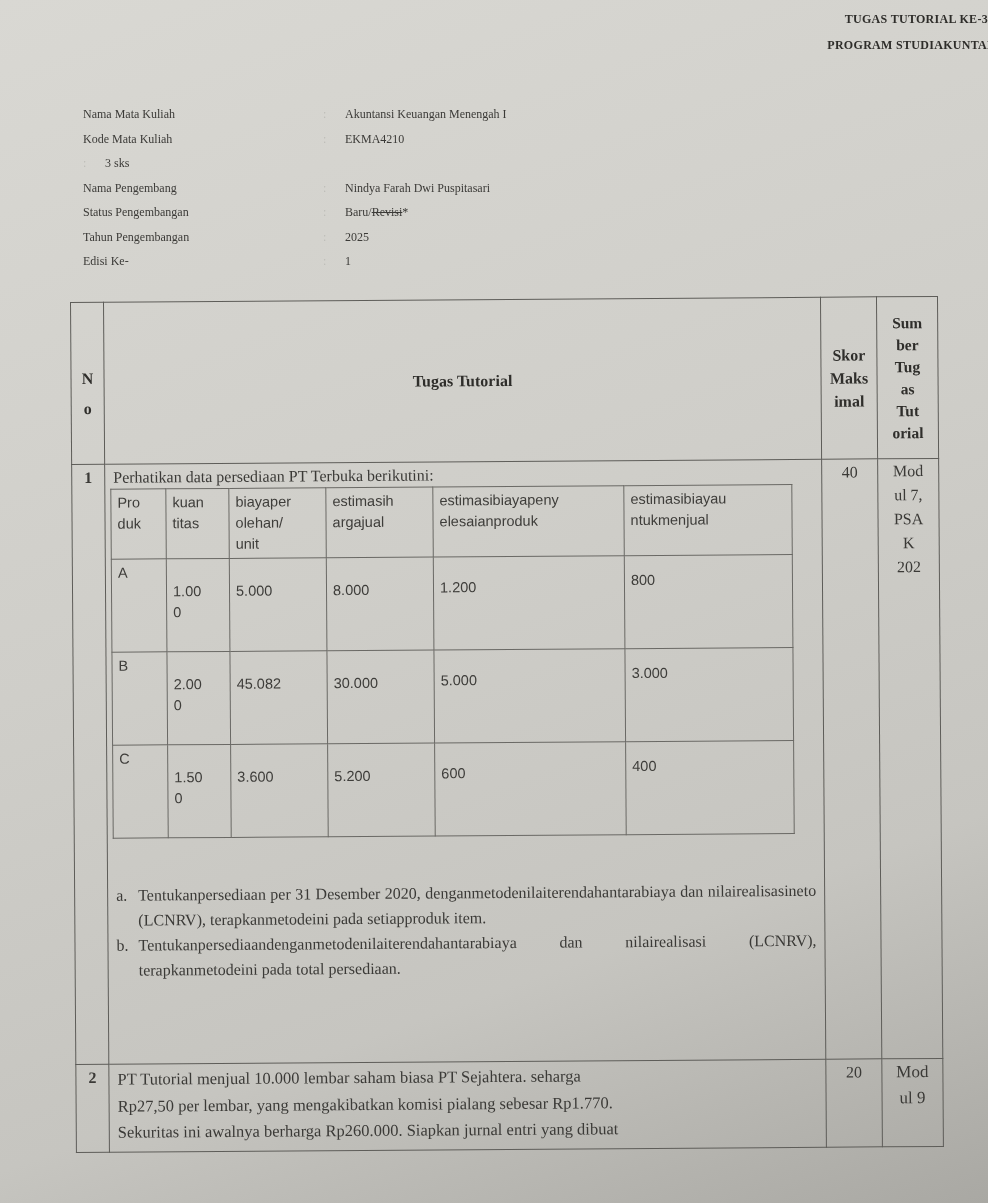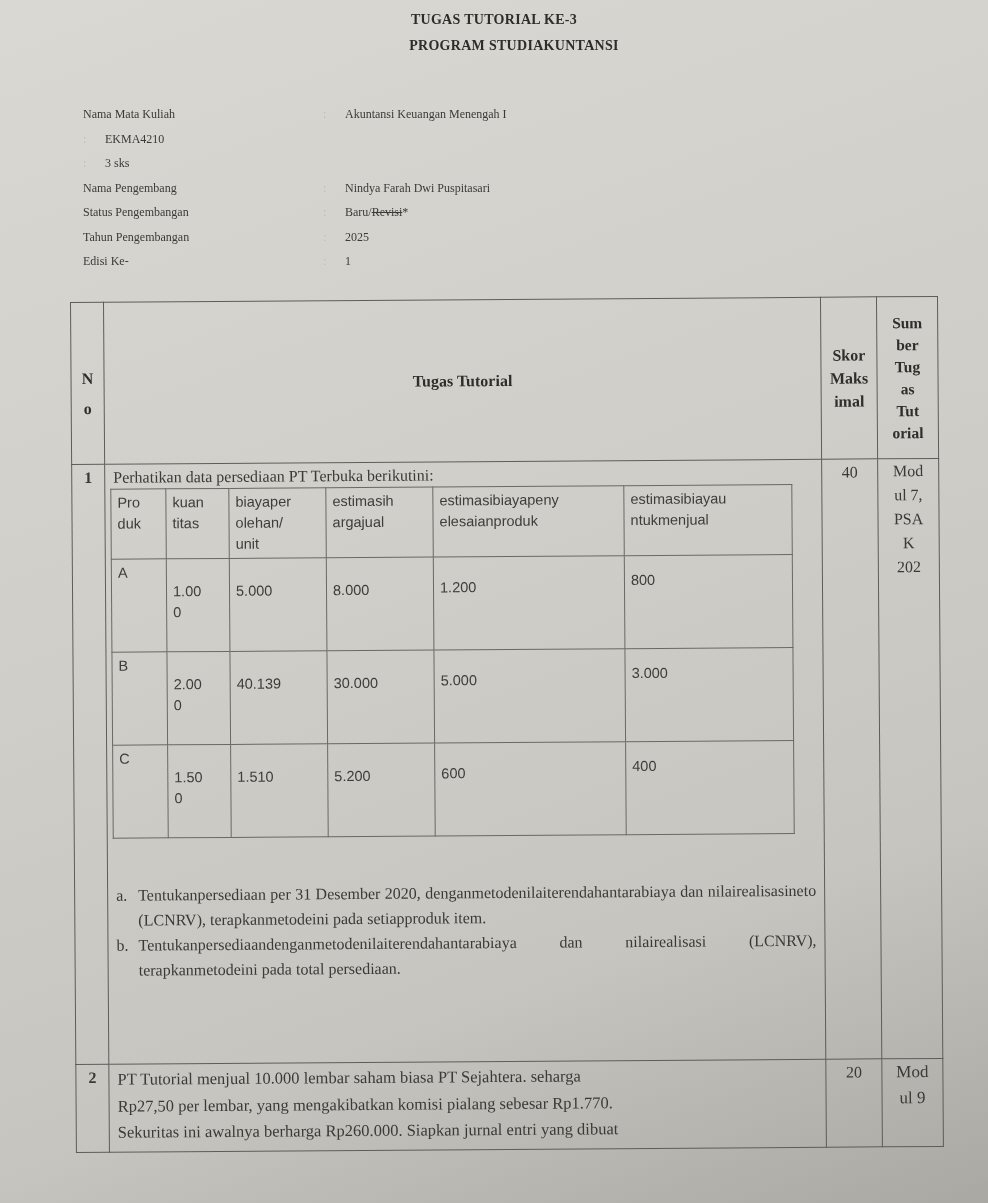--- a/index.html
+++ b/index.html
@@ -4,22 +4,22 @@
 <style>
   html, body { margin:0; padding:0; }
   body {
     width:988px; height:1203px; overflow:hidden;
     background: linear-gradient(160deg, #d9d8d3 0%, #cfcec9 45%, #c6c5c0 75%, #a9a8a3 100%);
     font-family: "Liberation Serif", serif;
     color:#3b3a37;
     position:relative;
   }
   .title {
-    position:absolute; left:0; width:988px; text-align:center;
-    font-weight:bold; font-size:14px; letter-spacing:0.3px; color:#2e2d2a;
+    position:absolute; left:0; width:988px; text-align:right;
+    font-weight:bold; font-size:12px; letter-spacing:0.3px; color:#2e2d2a;
   }
   .t1 { top:12px; }
   .t2 { top:38px;padding-left:20px; }
   .meta { position:absolute; left:83px; top:102px; font-size:12px; line-height:24.5px; }
   .meta-row { display:flex; height:24.5px; }
   .meta-label { width:240px; }
   .meta-sep { width:22px; color:#bdbcb7; }
   .meta-value { }
   .strike { text-decoration:line-through; }
   .main {
@@ -60,20 +60,21 @@
 <div class="title t1">TUGAS TUTORIAL  KE-3</div>
 <div class="title t2">PROGRAM STUDIAKUNTANSI</div>
 
 <div class="meta">
   <div class="meta-row">
     <span class="meta-label">Nama Mata Kuliah</span>
       <span class="meta-sep">:</span>
       <span class="meta-value">Akuntansi Keuangan Menengah I</span>
   </div>
   <div class="meta-row">
+    <span class="meta-label">Kode Mata Kuliah</span>
       <span class="meta-sep">:</span>
       <span class="meta-value">EKMA4210</span>
   </div>
   <div class="meta-row">
       <span class="meta-sep">:</span>
       <span class="meta-value">3 sks</span>
   </div>
   <div class="meta-row">
     <span class="meta-label">Nama Pengembang</span>
       <span class="meta-sep">:</span>
@@ -162,32 +163,32 @@
           <td class="val">8.000</td>
           <td class="last" style="padding-top:20px">1.200</td>
           <td class="last">800</td>
         </tr>
         <tr>
           <td>B</td>
           <td class="val">
                   <div>2.00</div>
                   <div>0</div>
                 </td>
-          <td class="val">40.139</td>
+          <td class="val">45.082</td>
           <td class="val">30.000</td>
           <td class="last" style="padding-top:20px">5.000</td>
           <td class="last">3.000</td>
         </tr>
         <tr>
           <td>C</td>
           <td class="val">
                   <div>1.50</div>
                   <div>0</div>
                 </td>
-          <td class="val">1.510</td>
+          <td class="val">3.600</td>
           <td class="val">5.200</td>
           <td class="last" style="padding-top:20px">600</td>
           <td class="last">400</td>
         </tr>
       </tbody>
           </table>
       <ol class="qlist">
         <li>
           <span class="lbl">a.</span>
           <span class="qtext">Tentukanpersediaan per 31 Desember 2020, denganmetodenilaiterendahantarabiaya dan nilairealisasineto (LCNRV), terapkanmetodeini pada setiapproduk item.</span>

